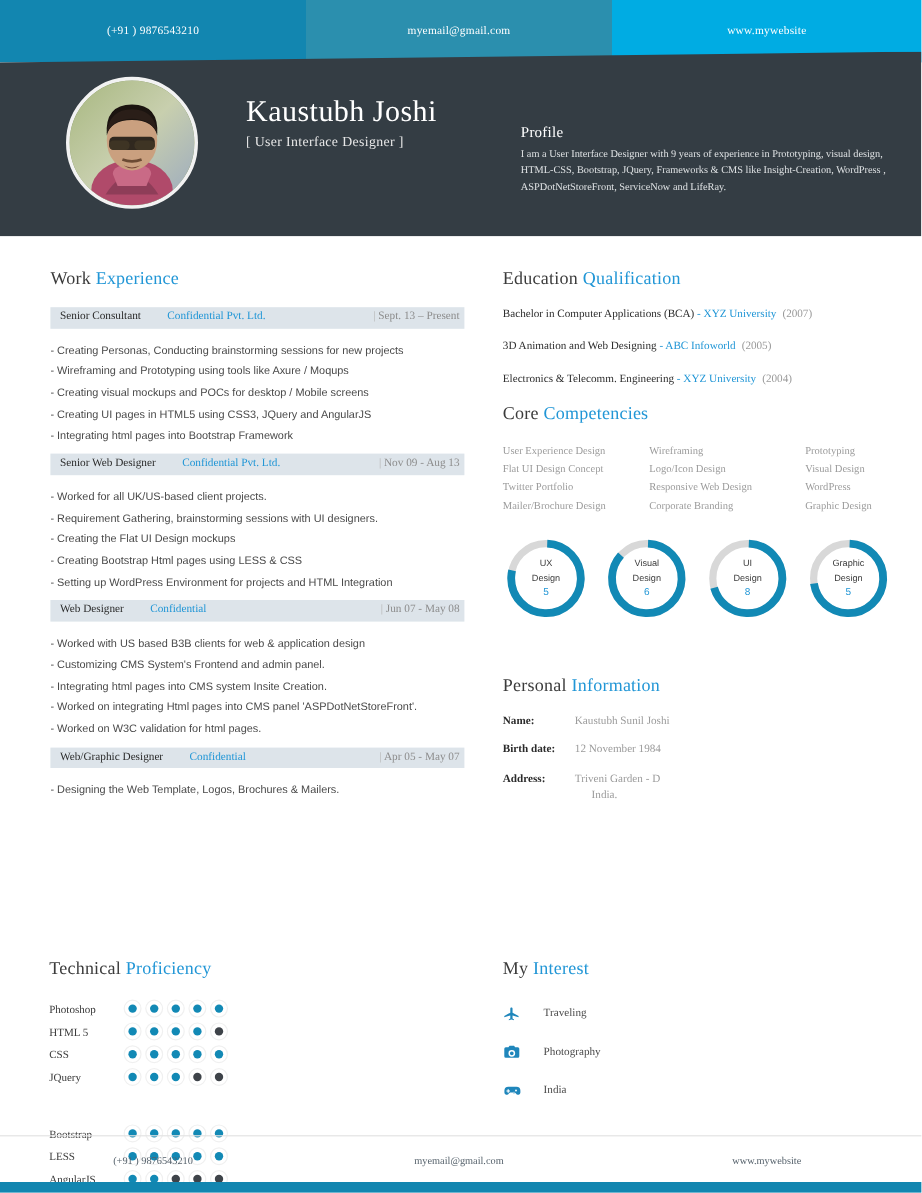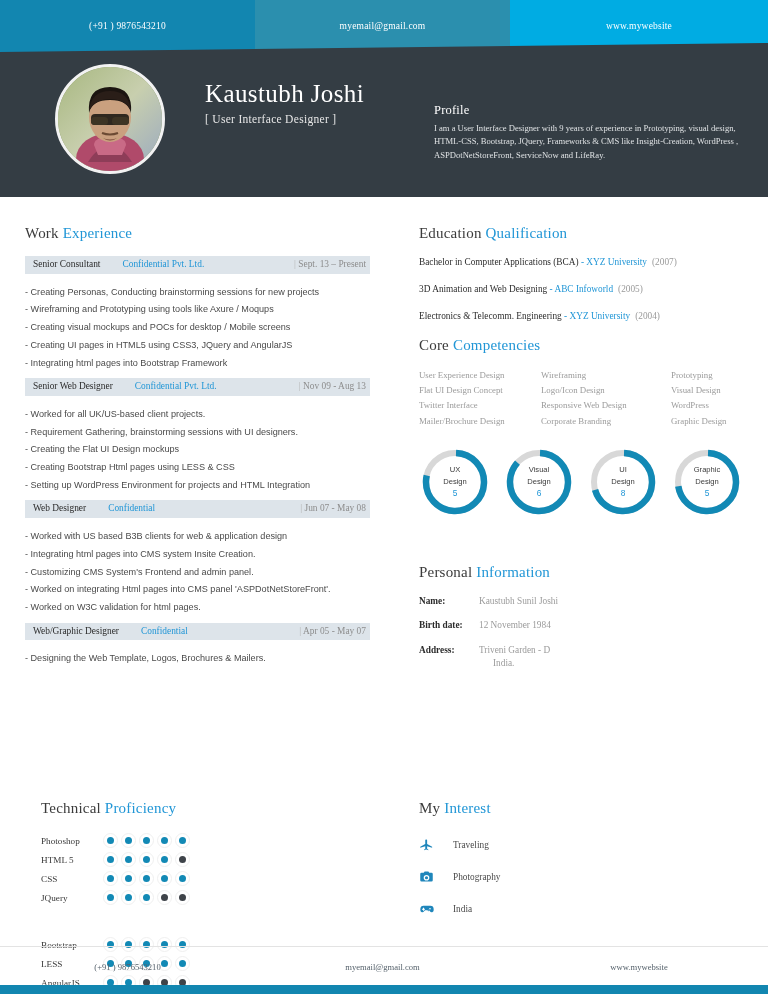--- a/index.html
+++ b/index.html
@@ -87,21 +87,21 @@
   }
   .profile-text {
     font-size: 8.6px;
     color: #dfe2e4;
     line-height: 1.55;
   }
 
   
   .col-left {
     position: absolute;
-    top: 225px; left: 25px;
+    top: 225px; left: 42px;
     width: 345px;
   }
   .col-right {
     position: absolute;
     top: 225px; left: 419px;
     width: 342px;
   }
 
   .sec-head {
     font-size: 15px;
@@ -354,22 +354,22 @@
           <li class="">- Requirement Gathering, brainstorming sessions with UI designers.</li>
           <li class="">- Creating the Flat UI Design mockups</li>
           <li class="">- Creating Bootstrap Html pages using LESS &amp; CSS</li>
           <li class="wrap">- Setting up WordPress Environment for projects and HTML Integration</li>
         </ul>
       </div>
       <div class="job">
         <div class="job-bar"><span class="dates"><span class="pipe">| </span>Jun 07 - May 08</span><span class="role">Web Designer</span><span class="comp">Confidential</span></div>
         <ul class="bullets">
           <li class="">- Worked with US based B3B clients for web &amp; application design</li>
+          <li class="">- Customizing CMS System's Frontend and admin panel.</li>
           <li class="">- Integrating html pages into CMS system Insite Creation.</li>
-          <li class="">- Customizing CMS System's Frontend and admin panel.</li>
           <li class="wrap">- Worked on integrating Html pages into CMS panel 'ASPDotNetStoreFront'.</li>
           <li class="">- Worked on W3C validation for html pages.</li>
         </ul>
       </div>
       <div class="job">
         <div class="job-bar"><span class="dates"><span class="pipe">| </span>Apr 05 - May 07</span><span class="role">Web/Graphic Designer</span><span class="comp">Confidential</span></div>
         <ul class="bullets">
           <li class="">- Designing the Web Template, Logos, Brochures &amp; Mailers.</li>
         </ul>
       </div>
@@ -389,21 +389,21 @@
   <div class="sec-head" style="">
     <span>Core </span><span class="hl">Competencies</span>
   </div>
   <div class="comp-grid" id="comps">
       <div>User Experience Design</div>
       <div>Wireframing</div>
       <div>Prototyping</div>
       <div>Flat UI Design Concept</div>
       <div>Logo/Icon Design</div>
       <div>Visual Design</div>
-      <div>Twitter Interface</div>
+      <div>Twitter Portfolio</div>
       <div>Responsive Web Design</div>
       <div>WordPress</div>
       <div>Mailer/Brochure Design</div>
       <div>Corporate Branding</div>
       <div>Graphic Design</div>
     </div>
 
   <div class="donut-row" id="donuts">
       <div class="donut">
         <svg width="72" height="72" viewBox="0 0 72 72">

